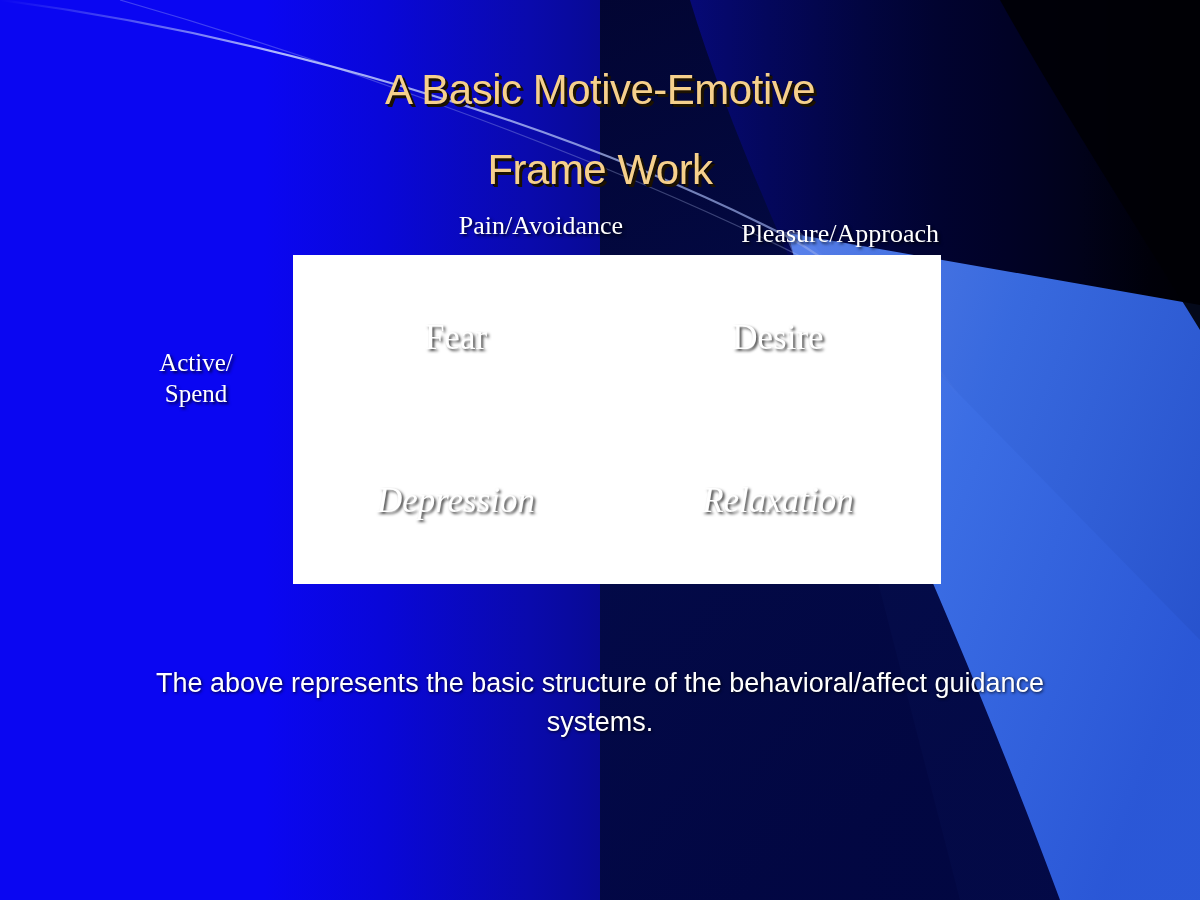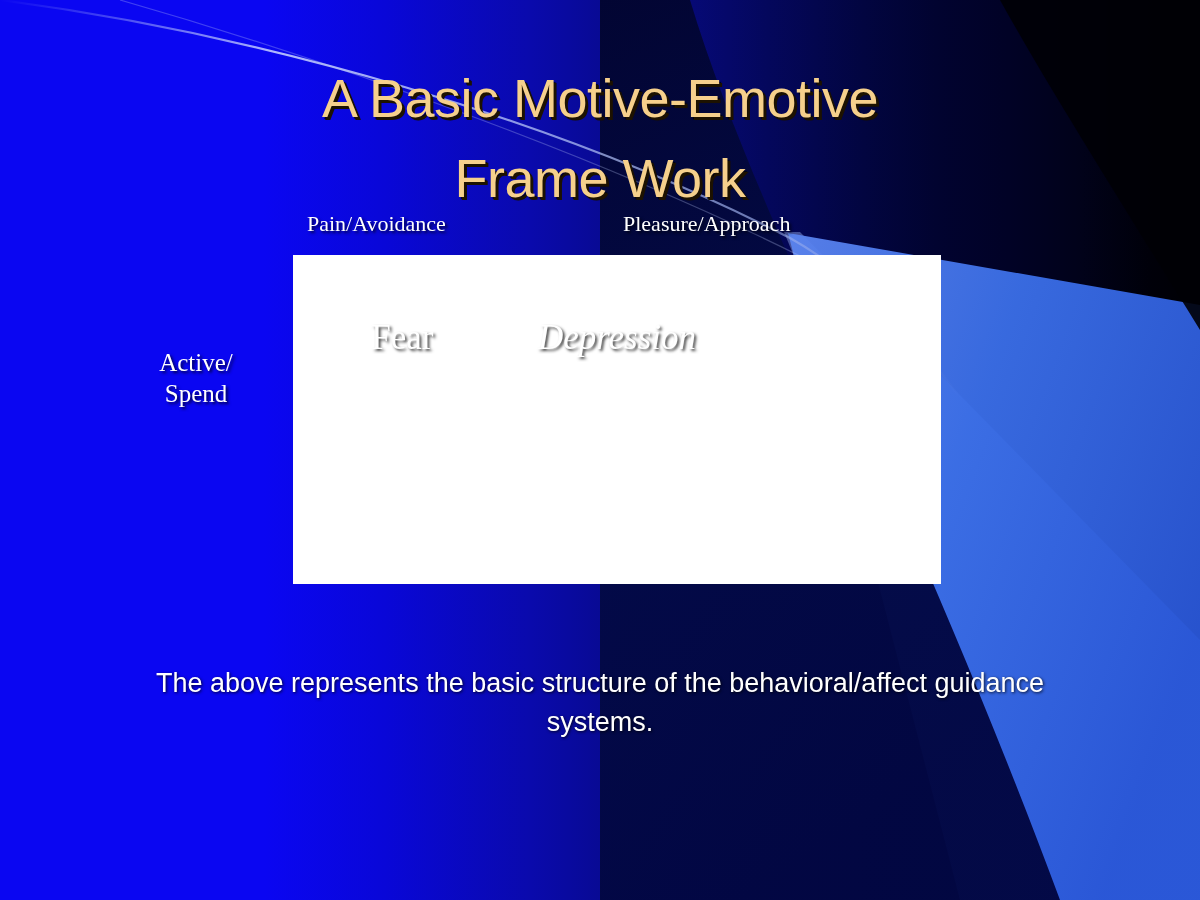--- a/index.html
+++ b/index.html
@@ -41,21 +41,21 @@
   }
 
   
   #title {
     position: absolute;
     left: 0;
     top: 22px;
     width: 1200px;
     text-align: center;
     font-family: "Liberation Sans", "DejaVu Sans", sans-serif;
-    font-size: 54px;
+    font-size: 42px;
     line-height: 80px;
     font-weight: normal;
     color: #f6d08c;
     text-shadow: 3px 3px 0 #1d1200, 2px 2px 1px rgba(0,0,0,.85);
     letter-spacing: -0.5px;
     white-space: pre-line;
   }
 
   
   #matrix {
@@ -63,21 +63,21 @@
     left: 293px;
     top: 255px;
     width: 648px;
     height: 329px;
   }
 
   #grid {
     position: absolute;
     inset: 0;
     display: grid;
-    grid-template-columns: 1fr 1fr 1fr;
+    grid-template-columns: 1fr 1fr;
     grid-template-rows: 1fr 1fr;
     gap: 8px;
     border: 6px solid #ffffff;
     box-sizing: border-box;
     background: #ffffff;
   }
 
   .cell {
     display: flex;
     align-items: center;
@@ -88,28 +88,28 @@
     text-shadow: 2px 2px 3px rgba(0,0,0,.75);
     position: relative;
   }
   .cell.r1 { align-items: center; }
   .cell.r2 { align-items: center; font-style: italic; }
 
   
   .col-head {
     position: absolute;
     top: -44px;
-    font-size: 22px;
+    font-size: 26px;
     color: #ffffff;
     text-shadow: 2px 2px 3px rgba(0,0,0,.75);
     white-space: nowrap;
-    text-align: left;
+    text-align: right;
   }
   #col-head-0 { left: 14px;  width: 316px; }
-  #col-head-1 { left: 330px; width: 316px; }
+  #col-head-1 { left: 330px; width: 316px; margin-top: 8px; }
 
   
   .row-head {
     position: absolute;
     right: 655px;
     width: 180px;
     text-align: center;
     font-size: 25px;
     line-height: 31px;
     color: #ffffff;
@@ -182,19 +182,21 @@
   <div id="matrix">
 
     <div class="col-head" id="col-head-0">Pain/Avoidance</div>
     <div class="col-head" id="col-head-1">Pleasure/Approach</div>
 
     <div class="row-head" id="row-head-0">Active/
 Spend</div>
 
     <div id="grid">
       <div class="cell r1">Fear</div>
+      <div class="cell r1">Desire</div>
       <div class="cell r2">Depression</div>
+      <div class="cell r2">Relaxation</div>
     </div>
   </div>
 
   <div id="caption">The above represents the basic structure of the behavioral/affect guidance systems.</div>
 
 </div>
 
 </body></html>

